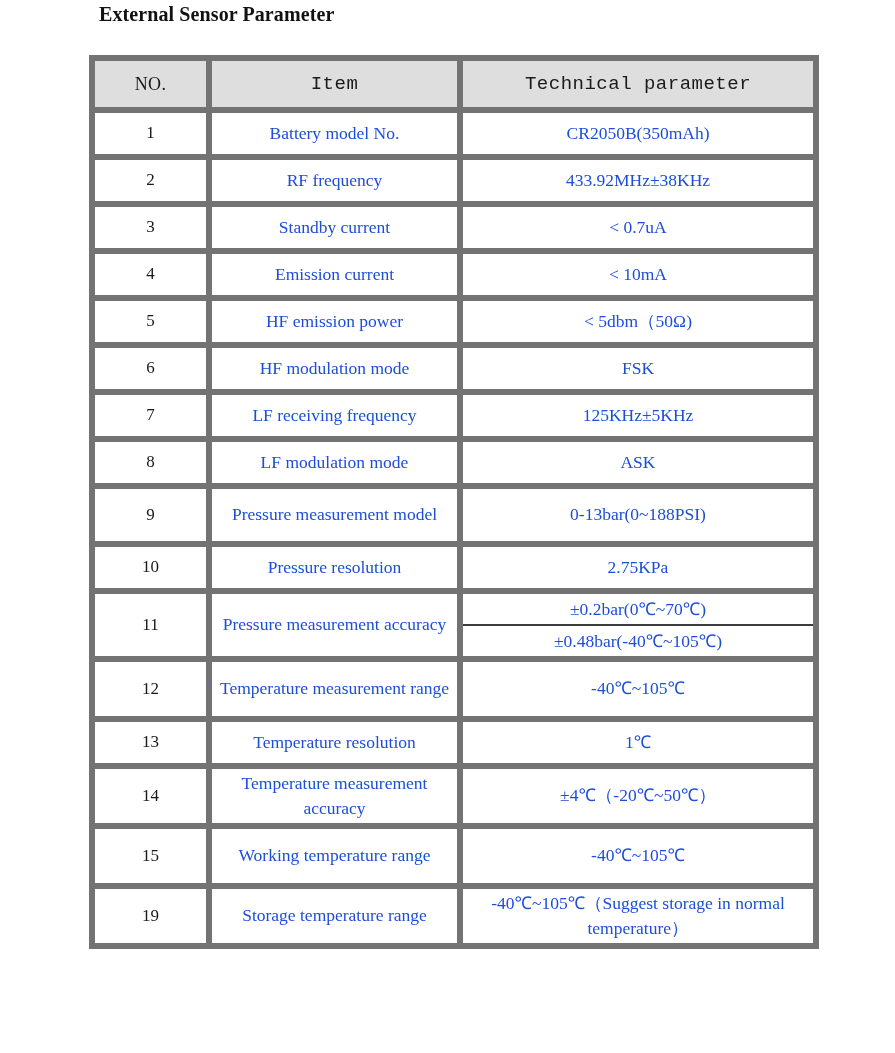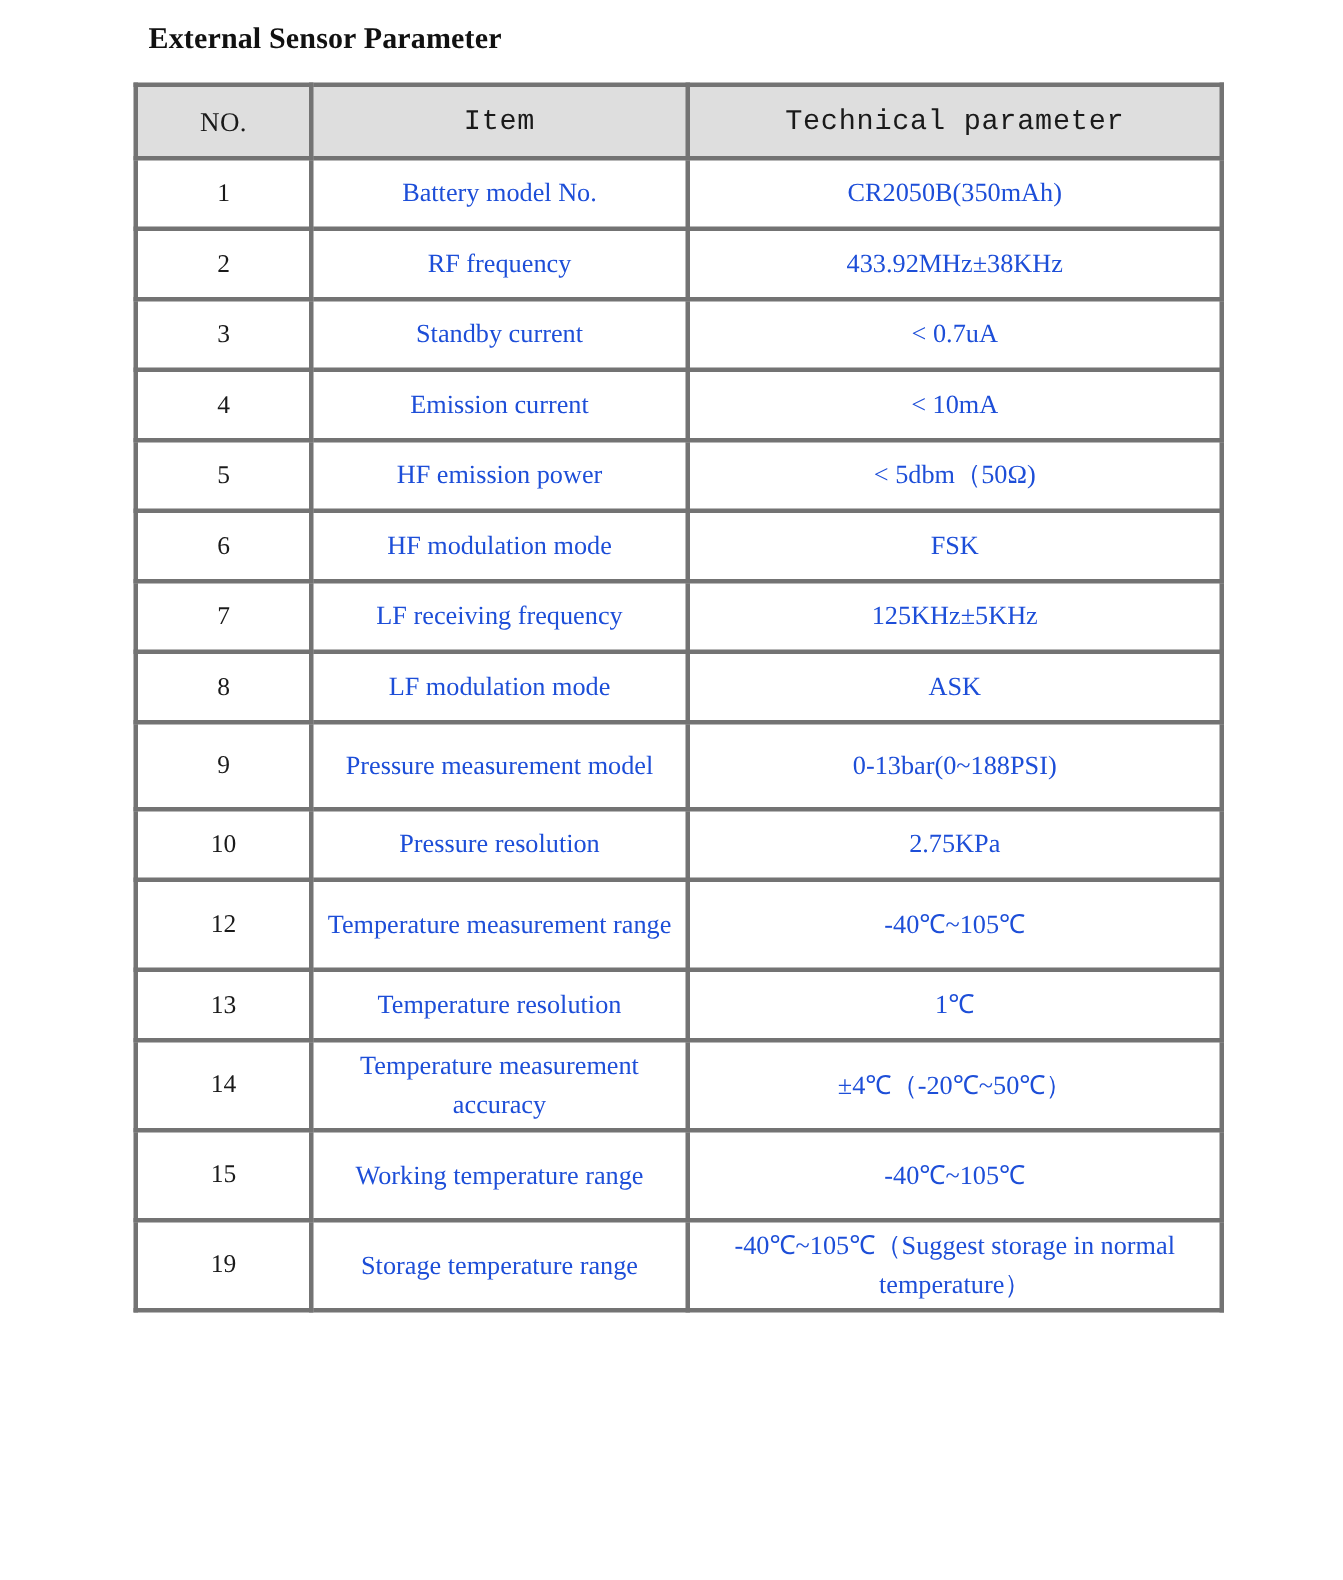--- a/index.html
+++ b/index.html
@@ -20,21 +20,21 @@
   .page {
     position: relative;
     width: 895px;
     height: 1053px;
   }
 
   
   .doc-title {
     position: absolute;
     left: 99px;
-    top: 15px;
+    top: 3px;
     font-family: "Liberation Serif", serif;
     font-size: 20px;
     font-weight: bold;
     letter-spacing: 0.1px;
     color: #111111;
     white-space: nowrap;
   }
 
   
   .spec-table {
@@ -44,21 +44,21 @@
     width: 724px;
     border-collapse: collapse;
     table-layout: fixed;
   }
   .spec-table col.c-no    { width: 117px; }
   .spec-table col.c-item  { width: 251px; }
   .spec-table col.c-param { width: 356px; }
 
   .spec-table th,
   .spec-table td {
-    border: 3px solid #737373;
+    border: 6px solid #737373;
     padding: 0;
     vertical-align: middle;
     text-align: center;
   }
 
   
   .spec-table thead th {
     background: #dedede;
     height: 46px;
     font-weight: normal;
@@ -189,20 +189,28 @@
         <td class="cell-item">Pressure measurement model</td>
         <td class="cell-param">0-13bar(0~188PSI)</td>
       </tr>
 
       <tr class="r-single">
         <td class="cell-no">10</td>
         <td class="cell-item">Pressure resolution</td>
         <td class="cell-param">2.75KPa</td>
       </tr>
 
+      <tr class="r-double">
+        <td class="cell-no">11</td>
+        <td class="cell-item">Pressure measurement accuracy</td>
+        <td class="cell-param split-cell">
+          <div class="sub top">±0.2bar(0℃~70℃)</div>
+          <div class="sub bottom">±0.48bar(-40℃~105℃)</div>
+        </td>
+      </tr>
 
       <tr class="r-double2">
         <td class="cell-no">12</td>
         <td class="cell-item">Temperature measurement range</td>
         <td class="cell-param">-40℃~105℃</td>
       </tr>
 
       <tr class="r-single">
         <td class="cell-no">13</td>
         <td class="cell-item">Temperature resolution</td>

